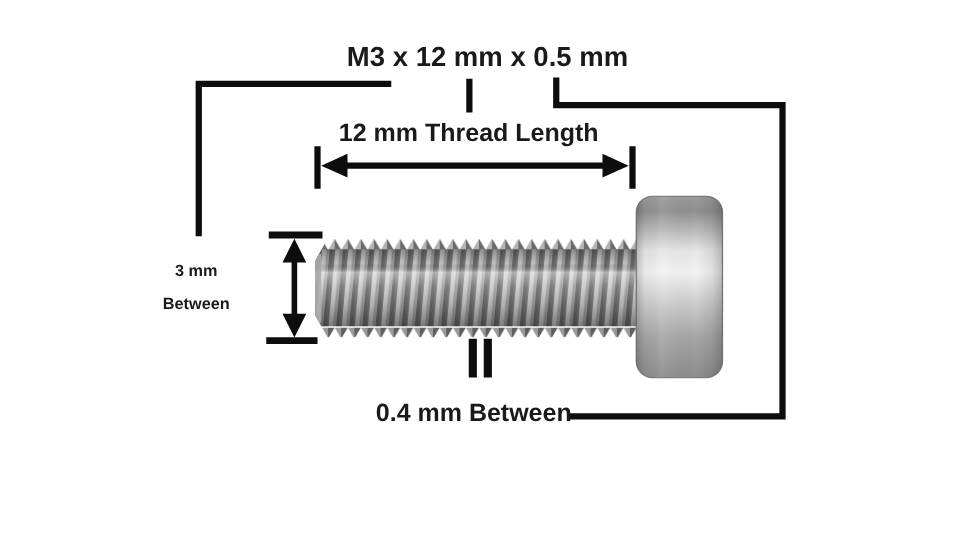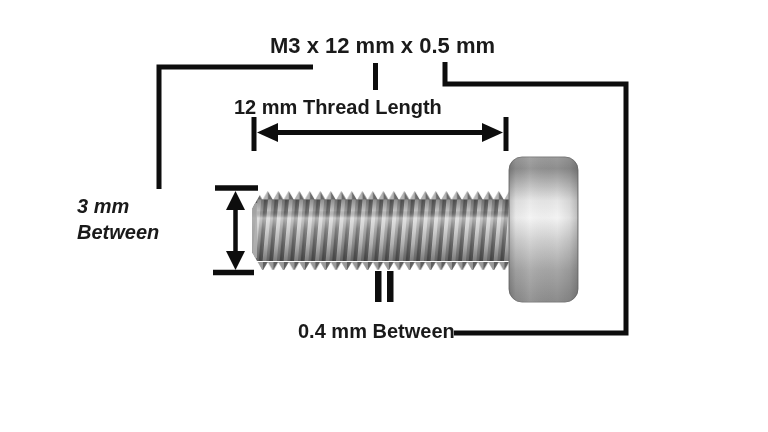--- a/index.html
+++ b/index.html
@@ -8,26 +8,26 @@
     width:768px;height:432px;
     background:#ffffff;
     overflow:hidden;
     font-family:"Liberation Sans", sans-serif;
     color:#1a1a1a;
   }
   .lbl{
     position:absolute;
     font-weight:700;
     color:#1a1a1a;
-    text-align:left;
+    text-align:center;
     white-space:nowrap;
   }
   #title-label{left:270px;top:33px;width:240px;font-size:22px;}
-  #length-label{left:234px;top:96px;width:252px;font-size:20px;}
-  #diameter-label{left:77px;top:193px;width:160px;font-size:20px;line-height:26px;font-style:italic;}
+  #length-label{left:249px;top:96px;width:252px;font-size:20px;}
+  #diameter-label{left:77px;top:204px;width:160px;font-size:13px;line-height:26px;}
   #pitch-label{left:298px;top:318px;width:162px;font-size:20px;line-height:26px;}
   svg{position:absolute;left:0;top:0;}
 </style>
 </head>
 <body>
 
 <div id="stage">
 
   <svg width="768" height="432" viewBox="0 0 768 432">
     <defs>

